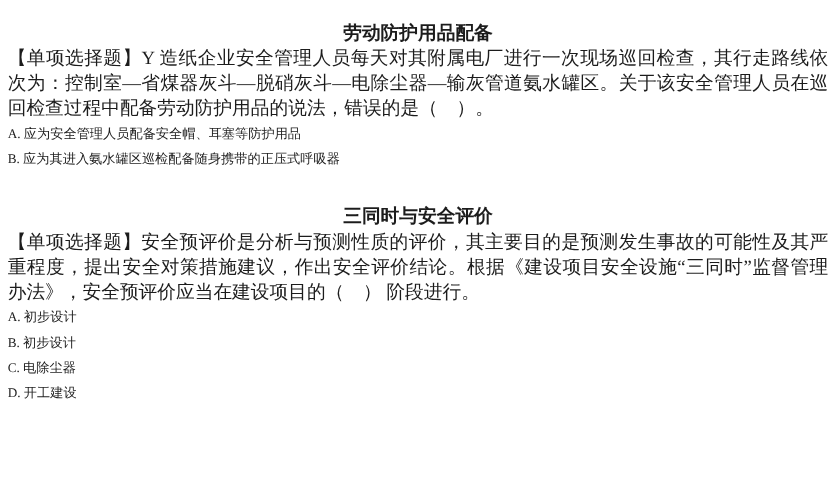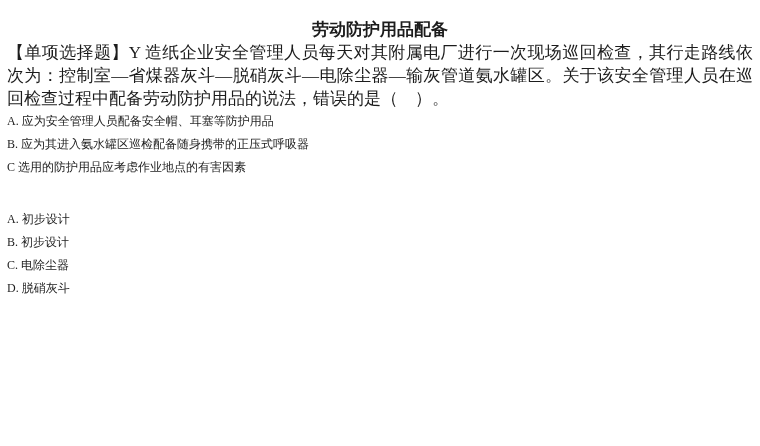--- a/index.html
+++ b/index.html
@@ -46,23 +46,24 @@
 </head>
 <body>
 
 <div class="page">
 
   <section class="question-block">
     <h2 class="q-title">劳动防护用品配备</h2>
     <p class="q-stem"><span>【单项选择题】</span><span>Y 造纸企业安全管理人员每天对其附属电厂进行一次现场巡回检查，其行走路线依次为：控制室—省煤器灰斗—脱硝灰斗—电除尘器—输灰管道氨水罐区。关于该安全管理人员在巡回检查过程中配备劳动防护用品的说法，错误的是（　）。</span></p>
     <div class="q-option">A. 应为安全管理人员配备安全帽、耳塞等防护用品</div>
     <div class="q-option">B. 应为其进入氨水罐区巡检配备随身携带的正压式呼吸器</div>
-    <div class="q-option">C 选用的防护用品应考虑作业地点的有害因素</div>
   </section>
 
   <section class="question-block">
+    <h2 class="q-title">三同时与安全评价</h2>
+    <p class="q-stem"><span>【单项选择题】</span><span>安全预评价是分析与预测性质的评价，其主要目的是预测发生事故的可能性及其严重程度，提出安全对策措施建议，作出安全评价结论。根据《建设项目安全设施“三同时”监督管理办法》，安全预评价应当在建设项目的（　） 阶段进行。</span></p>
     <div class="q-option">A. 初步设计</div>
     <div class="q-option">B. 初步设计</div>
     <div class="q-option">C. 电除尘器</div>
-    <div class="q-option">D. 脱硝灰斗</div>
+    <div class="q-option">D. 开工建设</div>
   </section>
 
 </div>
 
 </body></html>

